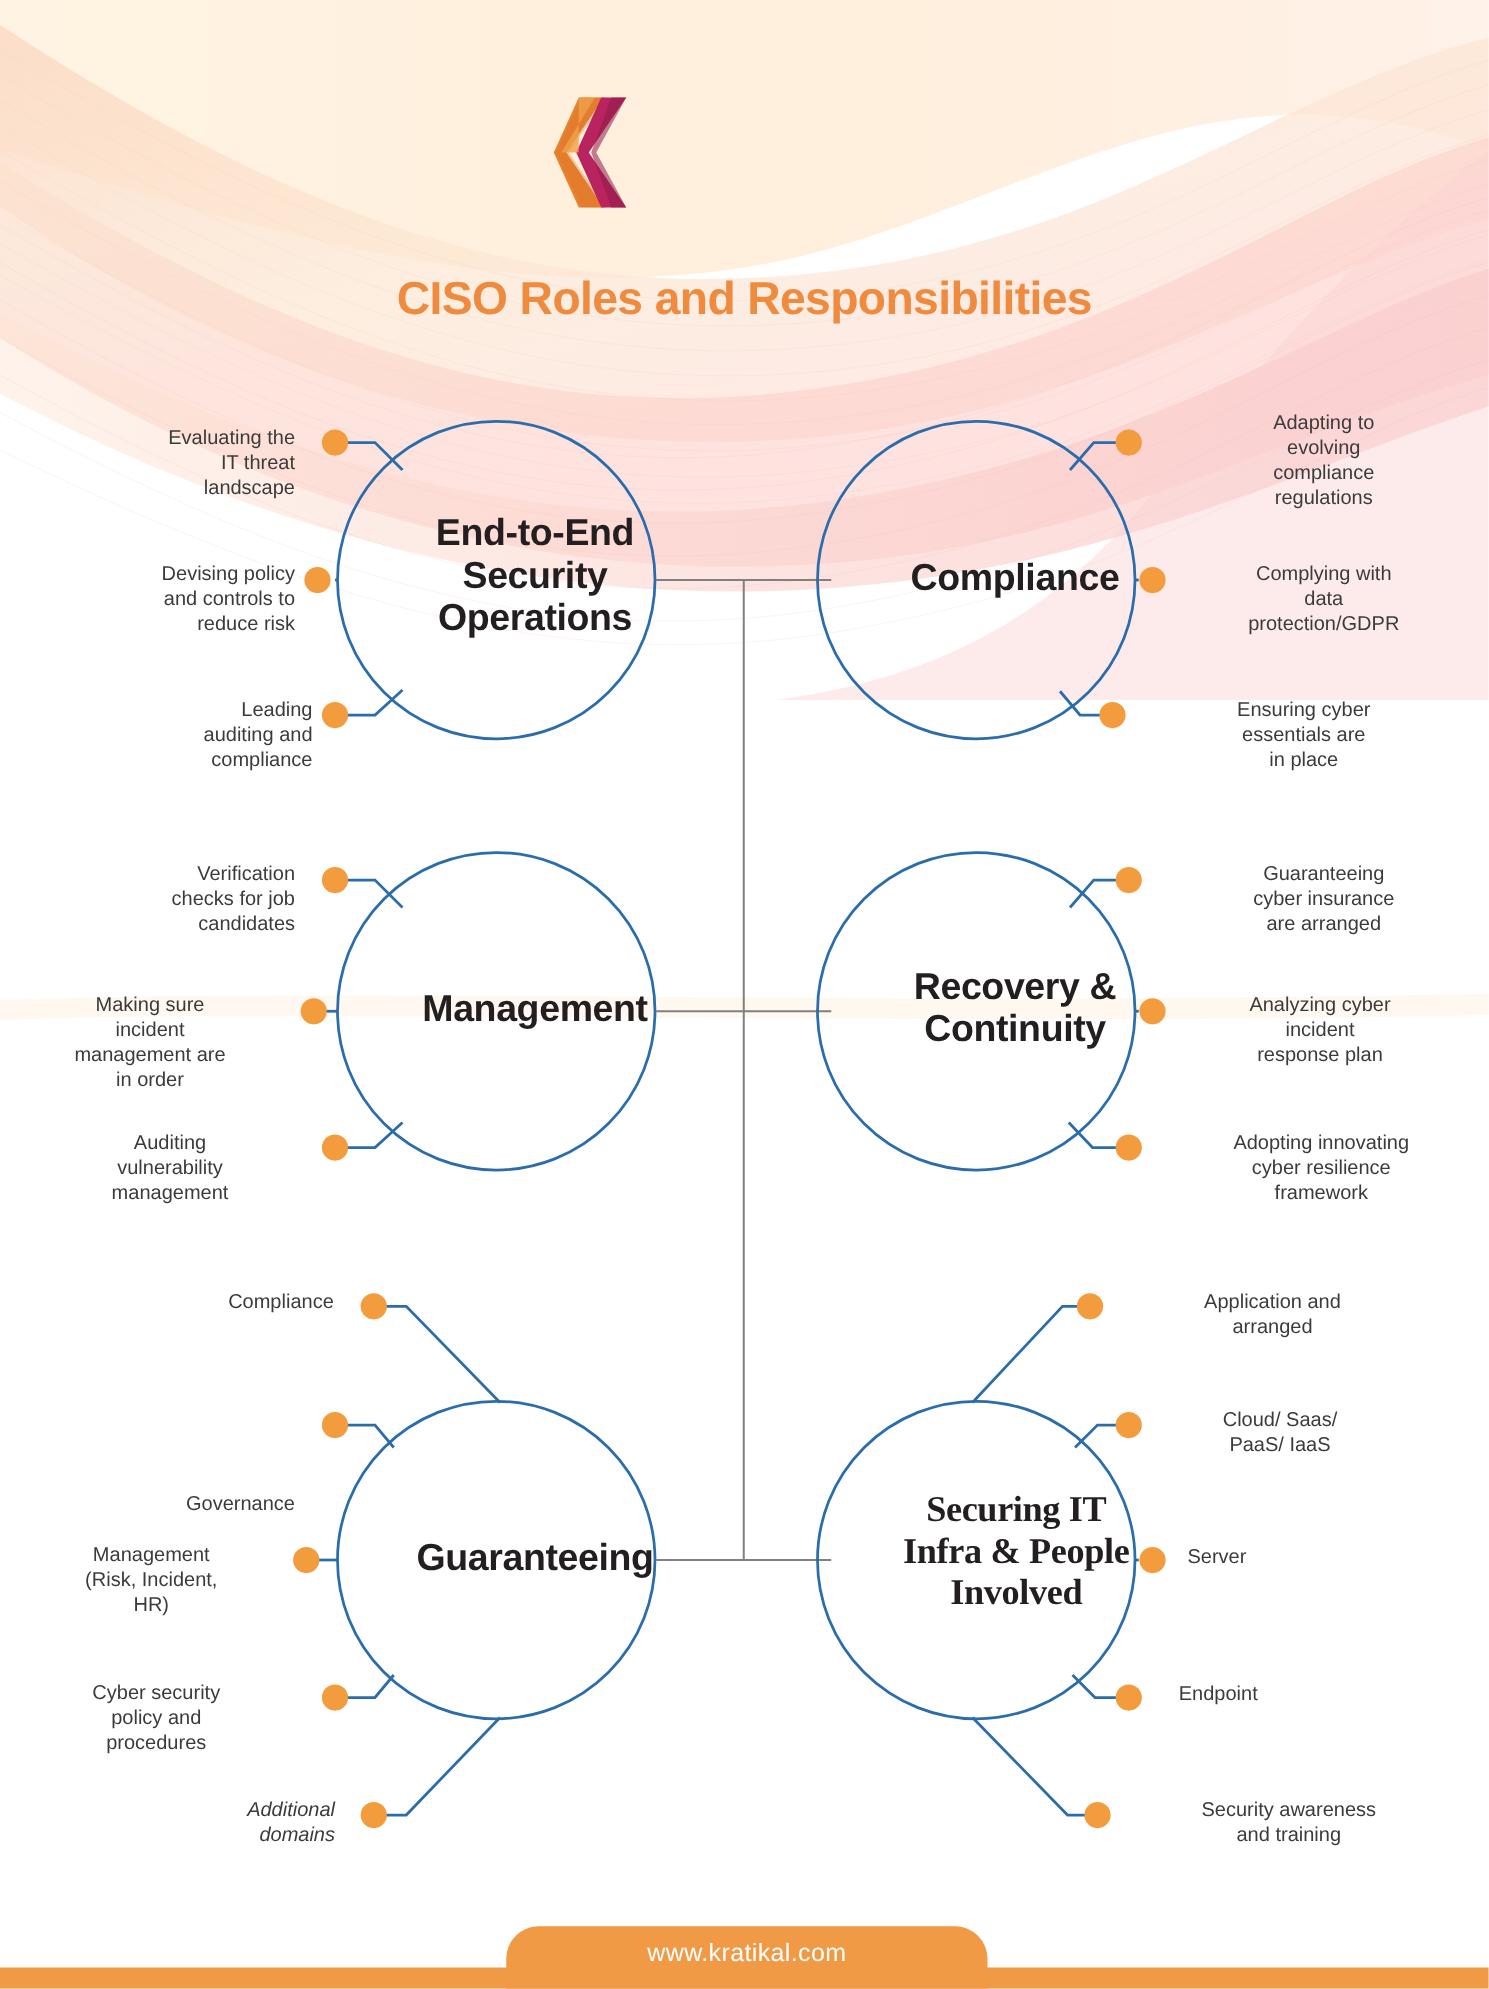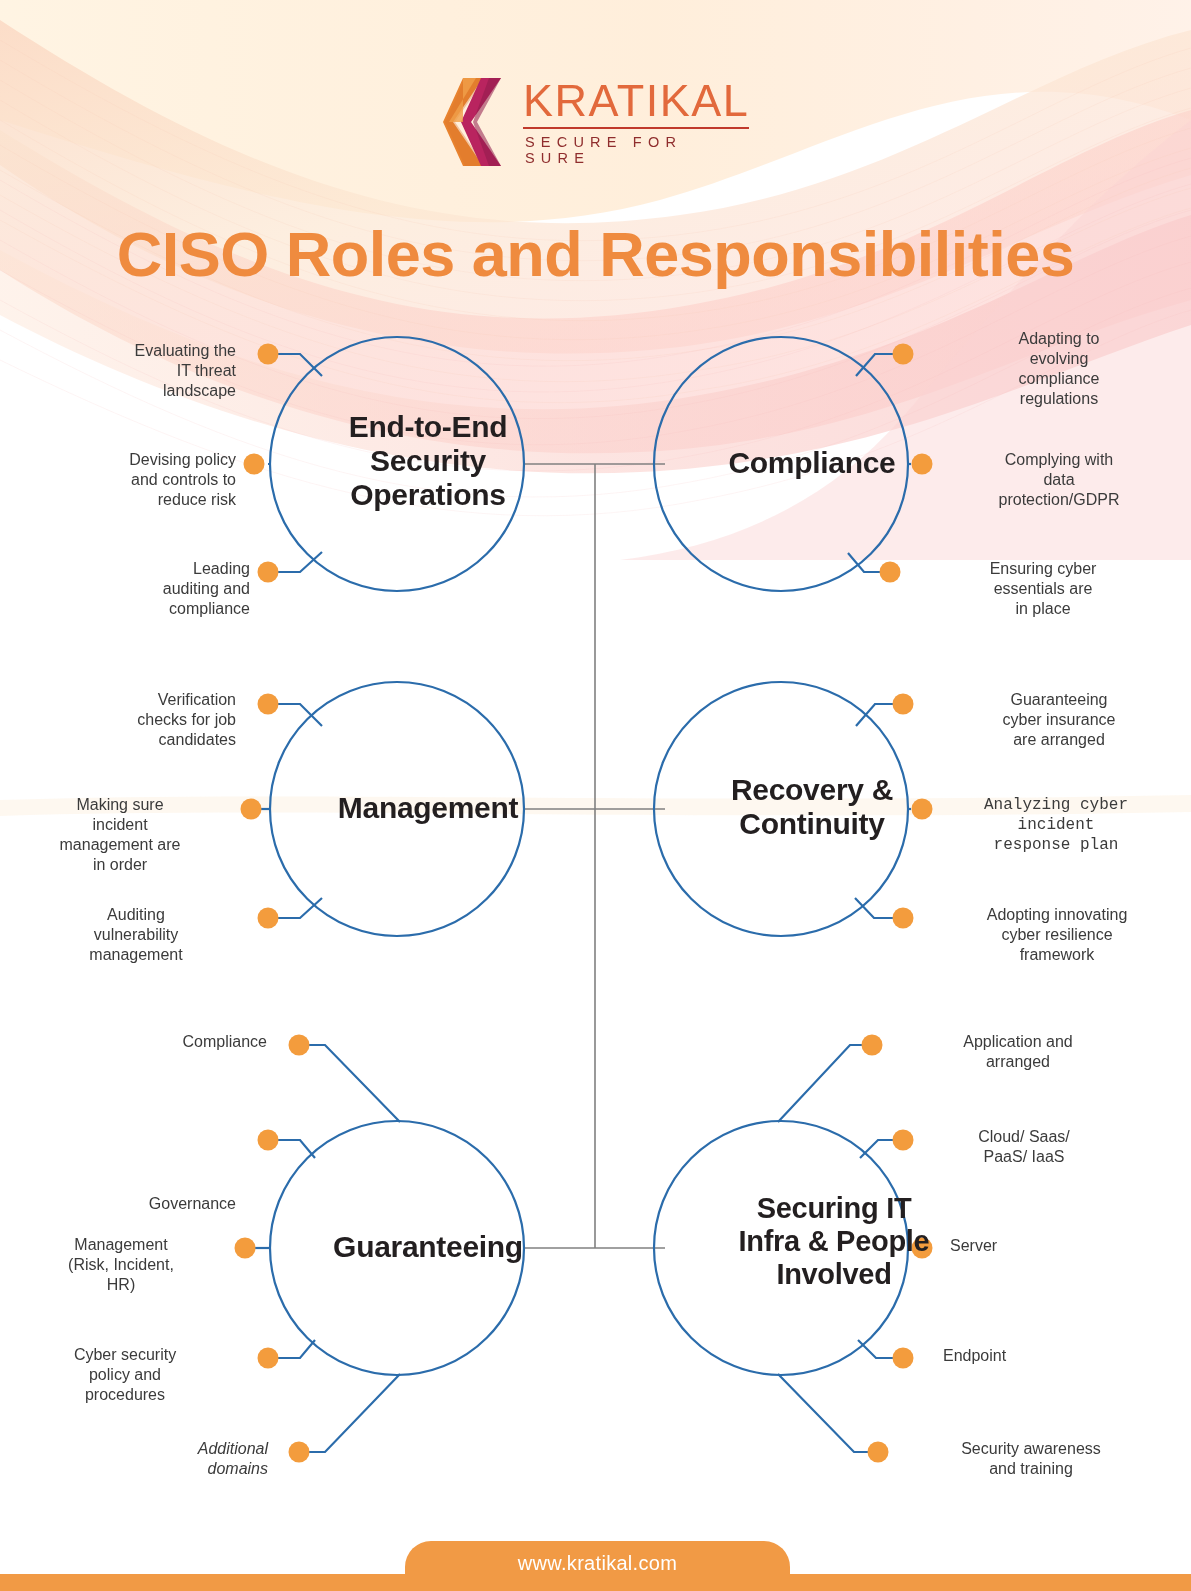--- a/index.html
+++ b/index.html
@@ -59,21 +59,21 @@
     padding-left: 2px;
   }
 
   
   .page-title {
     position: absolute;
     left: 0;
     top: 218px;
     width: 1191px;
     text-align: center;
-    font-size: 63px;
+    font-size: 37px;
     font-weight: bold;
     color: #ef8b3f;
     letter-spacing: -0.5px;
     z-index: 5;
   }
 
   
   #diagram {
     position: absolute;
     left: 0; top: 0;
@@ -198,24 +198,20 @@
 </svg>
 
 <div class="logo-block">
   <svg class="logo-mark" viewBox="0 0 66 92" xmlns="http://www.w3.org/2000/svg">
     <polygon points="20,2 40,2 10,46 40,90 20,90 0,46" fill="#e8832f"></polygon>
     <polygon points="20,2 40,2 10,46 40,90 20,90 0,46" fill="#d9732a" opacity="0.35" transform="translate(2,0)"></polygon>
     <polygon points="38,2 58,2 28,46 58,90 38,90 18,46" fill="#b9245f"></polygon>
     <polygon points="46,2 58,2 34,46 58,90 46,90 30,46" fill="#8f1b4b" opacity="0.55"></polygon>
     <polygon points="20,2 33,2 6,46 20,46" fill="#f0a04a" opacity="0.8"></polygon>
   </svg>
-  <div class="logo-words">
-    <div class="logo-name">KRATIKAL</div>
-    <div class="logo-tag">SECURE FOR SURE</div>
-  </div>
 </div>
 
 <div class="page-title">CISO Roles and Responsibilities</div>
 
 <svg id="diagram" viewBox="0 0 1191 1591" xmlns="http://www.w3.org/2000/svg">
 
   <g stroke="#808080" stroke-width="1.6" fill="none">
     <line x1="595" y1="464" x2="595" y2="1248"></line>
     <line x1="525" y1="464" x2="665" y2="464"></line>
     <line x1="525" y1="809" x2="665" y2="809"></line>
@@ -307,21 +303,21 @@
 
 <div class="node-title" style="left:671px; top:446px; width:220px; font-size:30px; white-space:pre-line;">Compliance</div>
 
 <div class="node-title" style="left:287px; top:791px; width:220px; font-size:30px; white-space:pre-line;">Management</div>
 
 <div class="node-title" style="left:681px; top:773px; width:200px; font-size:30px; white-space:pre-line;">Recovery &amp;
 Continuity</div>
 
 <div class="node-title" style="left:277px; top:1230px; width:240px; font-size:30px; white-space:pre-line;">Guaranteeing</div>
 
-<div class="node-title" style="left:688px; top:1192px; width:230px; font-size:29px; white-space:pre-line;">Securing IT
+<div class="node-title" style="left:667px; top:1192px; width:230px; font-size:29px; white-space:pre-line;font-family:Liberation Serif, serif;">Securing IT
 Infra &amp; People
 Involved</div>
 
 <div class="leaf-label left" style="left:10px; top:341px; width:226px; white-space:pre-line;">Evaluating the
 IT threat
 landscape</div>
 <div class="leaf-label left" style="left:10px; top:450px; width:226px; white-space:pre-line;">Devising policy
 and controls to
 reduce risk</div>
 <div class="leaf-label left" style="left:10px; top:559px; width:240px; white-space:pre-line;">Leading
@@ -346,21 +342,21 @@
 incident
 management are
 in order</div>
 <div class="leaf-label left" style="left:10px; top:905px; width:252px; text-align:center; white-space:pre-line;">Auditing
 vulnerability
 management</div>
 
 <div class="leaf-label right" style="left:934px; top:690px; width:250px; text-align:center; white-space:pre-line;">Guaranteeing
 cyber insurance
 are arranged</div>
-<div class="leaf-label right" style="left:934px; top:795px; width:244px; text-align:center; white-space:pre-line;font-family:Liberation Mono, monospace;">Analyzing cyber
+<div class="leaf-label right" style="left:934px; top:795px; width:244px; text-align:center; white-space:pre-line;">Analyzing cyber
 incident
 response plan</div>
 <div class="leaf-label right" style="left:930px; top:905px; width:254px; text-align:center; white-space:pre-line;">Adopting innovating
 cyber resilience
 framework</div>
 
 <div class="leaf-label left" style="left:30px; top:1032px; width:237px; white-space:pre-line;">Compliance</div>
 <div class="leaf-label left" style="left:30px; top:1194px; width:206px; white-space:pre-line;">Governance</div>
 <div class="leaf-label left" style="left:10px; top:1235px; width:222px; text-align:center; white-space:pre-line;">Management
 (Risk, Incident,

